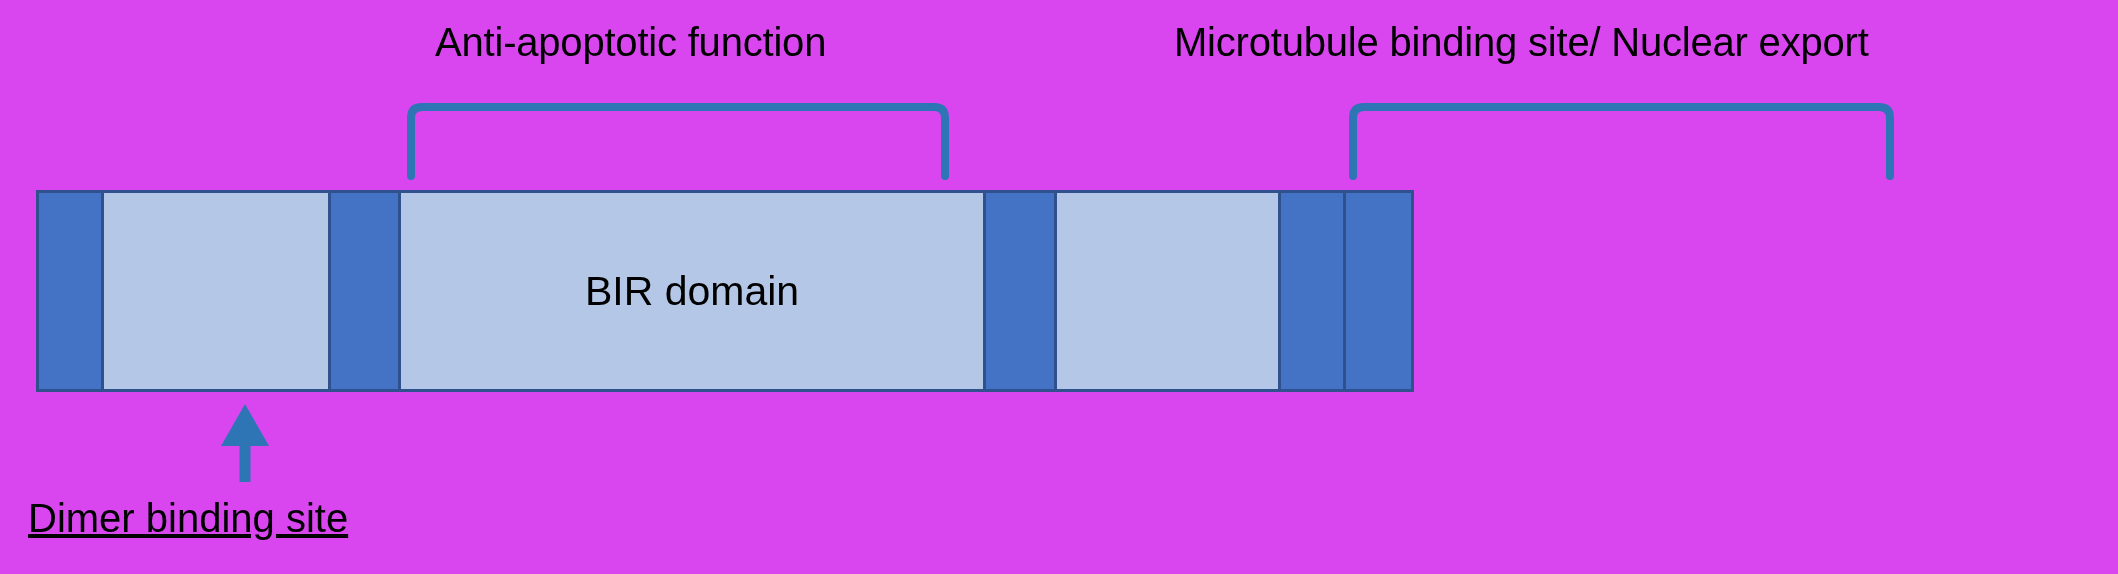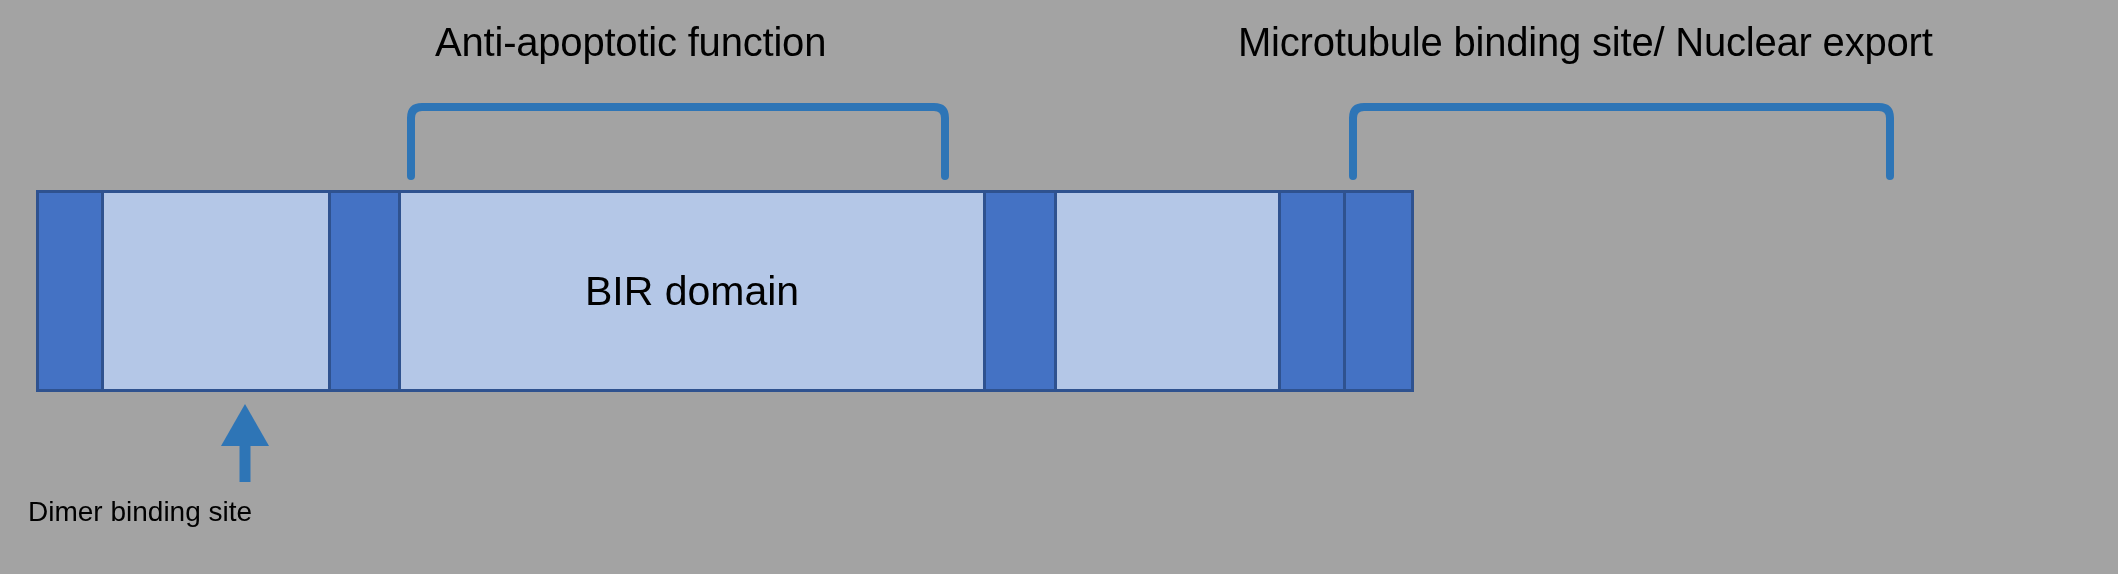--- a/index.html
+++ b/index.html
@@ -8,39 +8,39 @@
     background: #ffffff;
   }
   body {
     font-family: "Liberation Sans", sans-serif;
     -webkit-font-smoothing: antialiased;
   }
   #stage {
     position: relative;
     width: 2118px;
     height: 574px;
-    background: #a3a3a3;
+    background: #d946ef;
     overflow: hidden;
   }
 
   
   .bracket-label {
     position: absolute;
     font-size: 40px;
     color: #000000;
     white-space: nowrap;
     line-height: 1;
     letter-spacing: -0.2px;
   }
   #label-anti {
     left: 435px;
     top: 22px;
   }
   #label-micro {
-    left: 1238px;
+    left: 1174px;
     top: 22px;
   }
 
   
   #annotation-layer {
     position: absolute;
     left: 0;
     top: 0;
     width: 2118px;
     height: 574px;
@@ -77,24 +77,25 @@
     color: #000000;
     white-space: nowrap;
     line-height: 1;
   }
 
   
   #dimer-label {
     position: absolute;
     left: 28px;
     top: 498px;
-    font-size: 28px;
+    font-size: 40px;
     color: #000000;
     white-space: nowrap;
     line-height: 1;
+    text-decoration: underline;
   }
 </style>
 </head>
 <body>
 
 <div id="stage">
 
   <div id="label-anti" class="bracket-label">Anti-apoptotic function</div>
 
   <div id="label-micro" class="bracket-label">Microtubule binding site/ Nuclear export</div>

